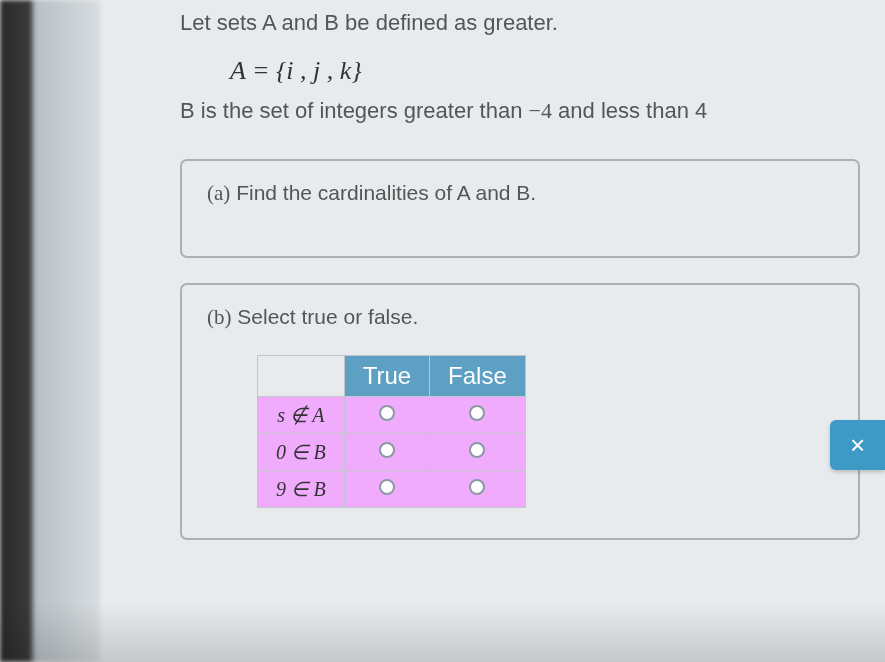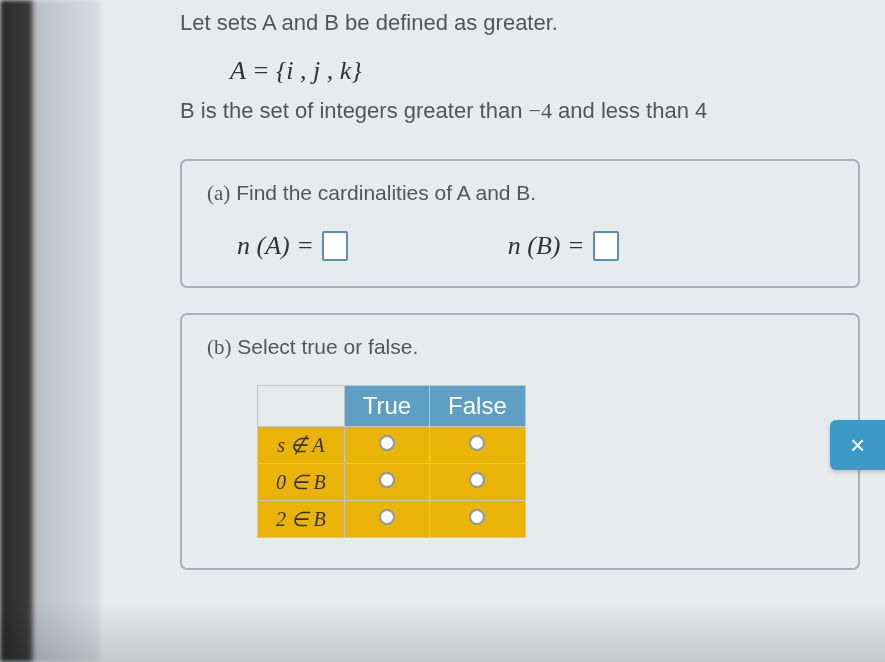--- a/index.html
+++ b/index.html
@@ -95,21 +95,21 @@
       font-weight: normal;
       padding: 6px 18px;
       border: 1px solid #c0c6ca;
       font-size: 24px;
     }
     .tf-table th:first-child { background: transparent; border: 1px solid #c0c6ca; }
     .tf-table td {
       border: 1px solid #c0c6ca;
       padding: 6px 18px;
       text-align: center;
-      background: #eab308;
+      background: #f0abfc;
     }
     .tf-table td:first-child {
       font-family: Georgia, 'Times New Roman', serif;
       font-style: italic;
       font-size: 20px;
       color: #333;
       text-align: center;
       min-width: 80px;
     }
     .radio-circle {
@@ -155,30 +155,20 @@
   <div class="math-line">A = {i , j , k}</div>
 
   <div class="desc-line">
     <span>B is the set of integers greater than </span><span class="neg">−4</span><span> and less than 4</span>
   </div>
 
   <div class="question-box">
     <div class="part-label">
       <span class="paren">(a)</span><span style="font-style:italic;font-family:inherit"></span><span> Find the cardinalities of A and B.</span>
     </div>
-    <div class="card-row">
-      <div class="card-eq">
-        <span>n (A) = </span>
-        <span class="input-box"></span>
-      </div>
-      <div class="card-eq">
-        <span>n (B) = </span>
-        <span class="input-box"></span>
-      </div>
-    </div>
   </div>
 
   <div class="question-box" style="padding-bottom:30px;">
     <div class="part-label">
       <span class="paren">(b)</span><span> Select true or false.</span>
     </div>
     <table class="tf-table">
       <tbody>
           <tr>
         <th></th>
@@ -189,21 +179,21 @@
         <td>s ∉ A</td>
         <td><span class="radio-circle"></span></td>
         <td><span class="radio-circle"></span></td>
       </tr>
       <tr>
         <td>0 ∈ B</td>
         <td><span class="radio-circle"></span></td>
         <td><span class="radio-circle"></span></td>
       </tr>
       <tr>
-        <td>2 ∈ B</td>
+        <td>9 ∈ B</td>
         <td><span class="radio-circle"></span></td>
         <td><span class="radio-circle"></span></td>
       </tr>
     </tbody>
       </table>
   </div>
 
 </div>
 
 <div class="close-btn">

